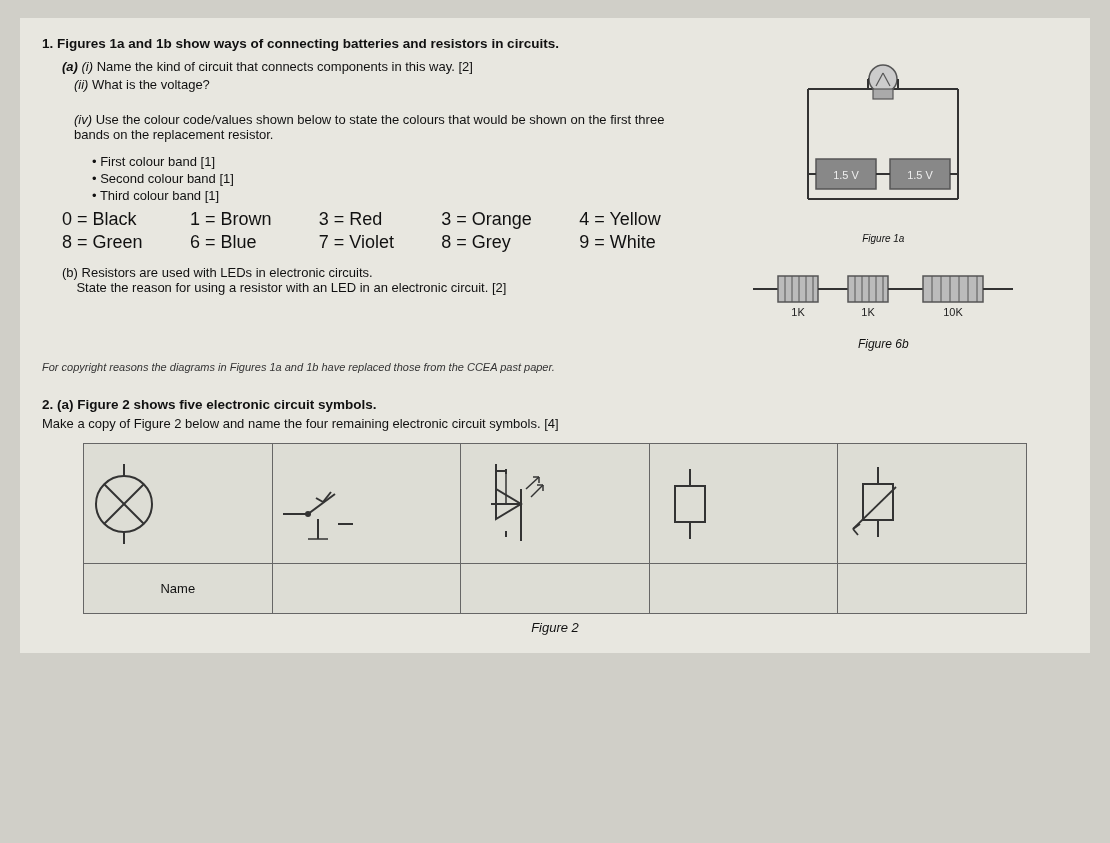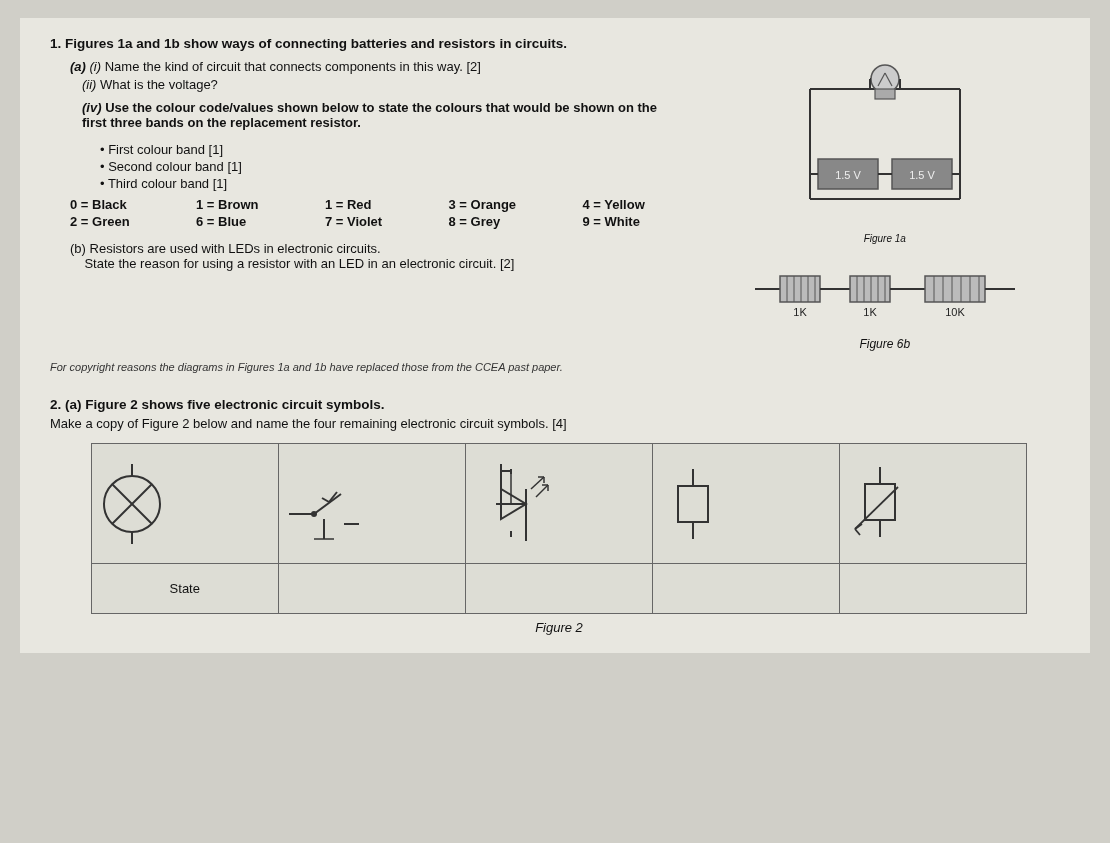--- a/index.html
+++ b/index.html
@@ -8,21 +8,21 @@
       font-family: Arial, sans-serif;
       font-size: 13px;
       color: #111;
       padding: 18px 20px;
       width: 1110px;
       min-height: 843px;
     }
 
     .page {
       background: #e8e7e0;
-      padding: 18px 22px 18px 30px;
+      padding: 18px 22px 18px 22px;
       width: 100%;
     }
 
     
     .q1-header {
       font-weight: bold;
       font-size: 13.5px;
       margin-bottom: 8px;
     }
 
@@ -56,22 +56,21 @@
     }
     .indent1 { margin-left: 32px; }
     .indent2 { margin-left: 50px; }
 
     .colour-table {
       display: grid;
       grid-template-columns: auto auto auto auto auto;
       gap: 2px 30px;
       margin-top: 6px;
       margin-left: 20px;
-      font-size: 13px;
-      font-weight: bold;
+      font-size: 18px;
     }
 
     
     .fig1a-container {
       display: flex;
       flex-direction: column;
       align-items: center;
       margin-bottom: 10px;
     }
 
@@ -161,42 +160,42 @@
     <div class="q1-left">
       <div class="q1-a">
         <span class="part-label">(a)</span>
         <span class="part-label-normal"> (i) </span>
         <span>Name the kind of circuit that connects components in this way. [2]</span>
       </div>
       <div class="indent1">
         <span class="part-label-normal"><i>(ii)</i> </span>
         <span>What is the voltage?</span>
       </div>
-      <div class="indent1" style="margin-top:8px;font-weight:bold;">
+      <div class="indent1" style="margin-top:20px;">
         <span class="part-label-normal"><i>(iv)</i> </span>
         <span>Use the colour code/values shown below to state the colours that would be shown on the first three bands on the replacement resistor.</span>
       </div>
 
       <div class="indent2" style="margin-top:12px;">
         <span>• First colour band [1]</span>
       </div>
       <div class="indent2" style="margin-top:2px;">
         <span>• Second colour band [1]</span>
       </div>
       <div class="indent2" style="margin-top:2px;">
         <span>• Third colour band [1]</span>
       </div>
 
       <div class="colour-table">
         <span>0 = Black</span>
         <span>1 = Brown</span>
-        <span>1 = Red</span>
+        <span>3 = Red</span>
         <span>3 = Orange</span>
         <span>4 = Yellow</span>
-        <span>2 = Green</span>
+        <span>8 = Green</span>
         <span>6 = Blue</span>
         <span>7 = Violet</span>
         <span>8 = Grey</span>
         <span>9 = White</span>
       </div>
 
       <div class="part-b" style="margin-top:12px;">
         <span class="part-label">(b)</span>
         <span> Resistors are used with LEDs in electronic circuits.<br>
         &nbsp;&nbsp;&nbsp;&nbsp;State the reason for using a resistor with an LED in an electronic circuit. [2]</span>
@@ -380,21 +379,21 @@
           <rect x="25" y="25" width="30" height="36" stroke="#333" stroke-width="2" fill="none"></rect>
 
           <line x1="15" y1="70" x2="58" y2="28" stroke="#333" stroke-width="1.8"></line>
 
           <line x1="15" y1="70" x2="22" y2="65" stroke="#333" stroke-width="1.8"></line>
           <line x1="15" y1="70" x2="20" y2="76" stroke="#333" stroke-width="1.8"></line>
         </svg>
       </td>
     </tr>
     <tr class="label-row">
-      <td>State</td>
+      <td>Name</td>
       <td></td>
       <td></td>
       <td></td>
       <td></td>
     </tr>
   </tbody>
     </table>
   <div class="fig2-caption">Figure 2</div>
 
 </div>

